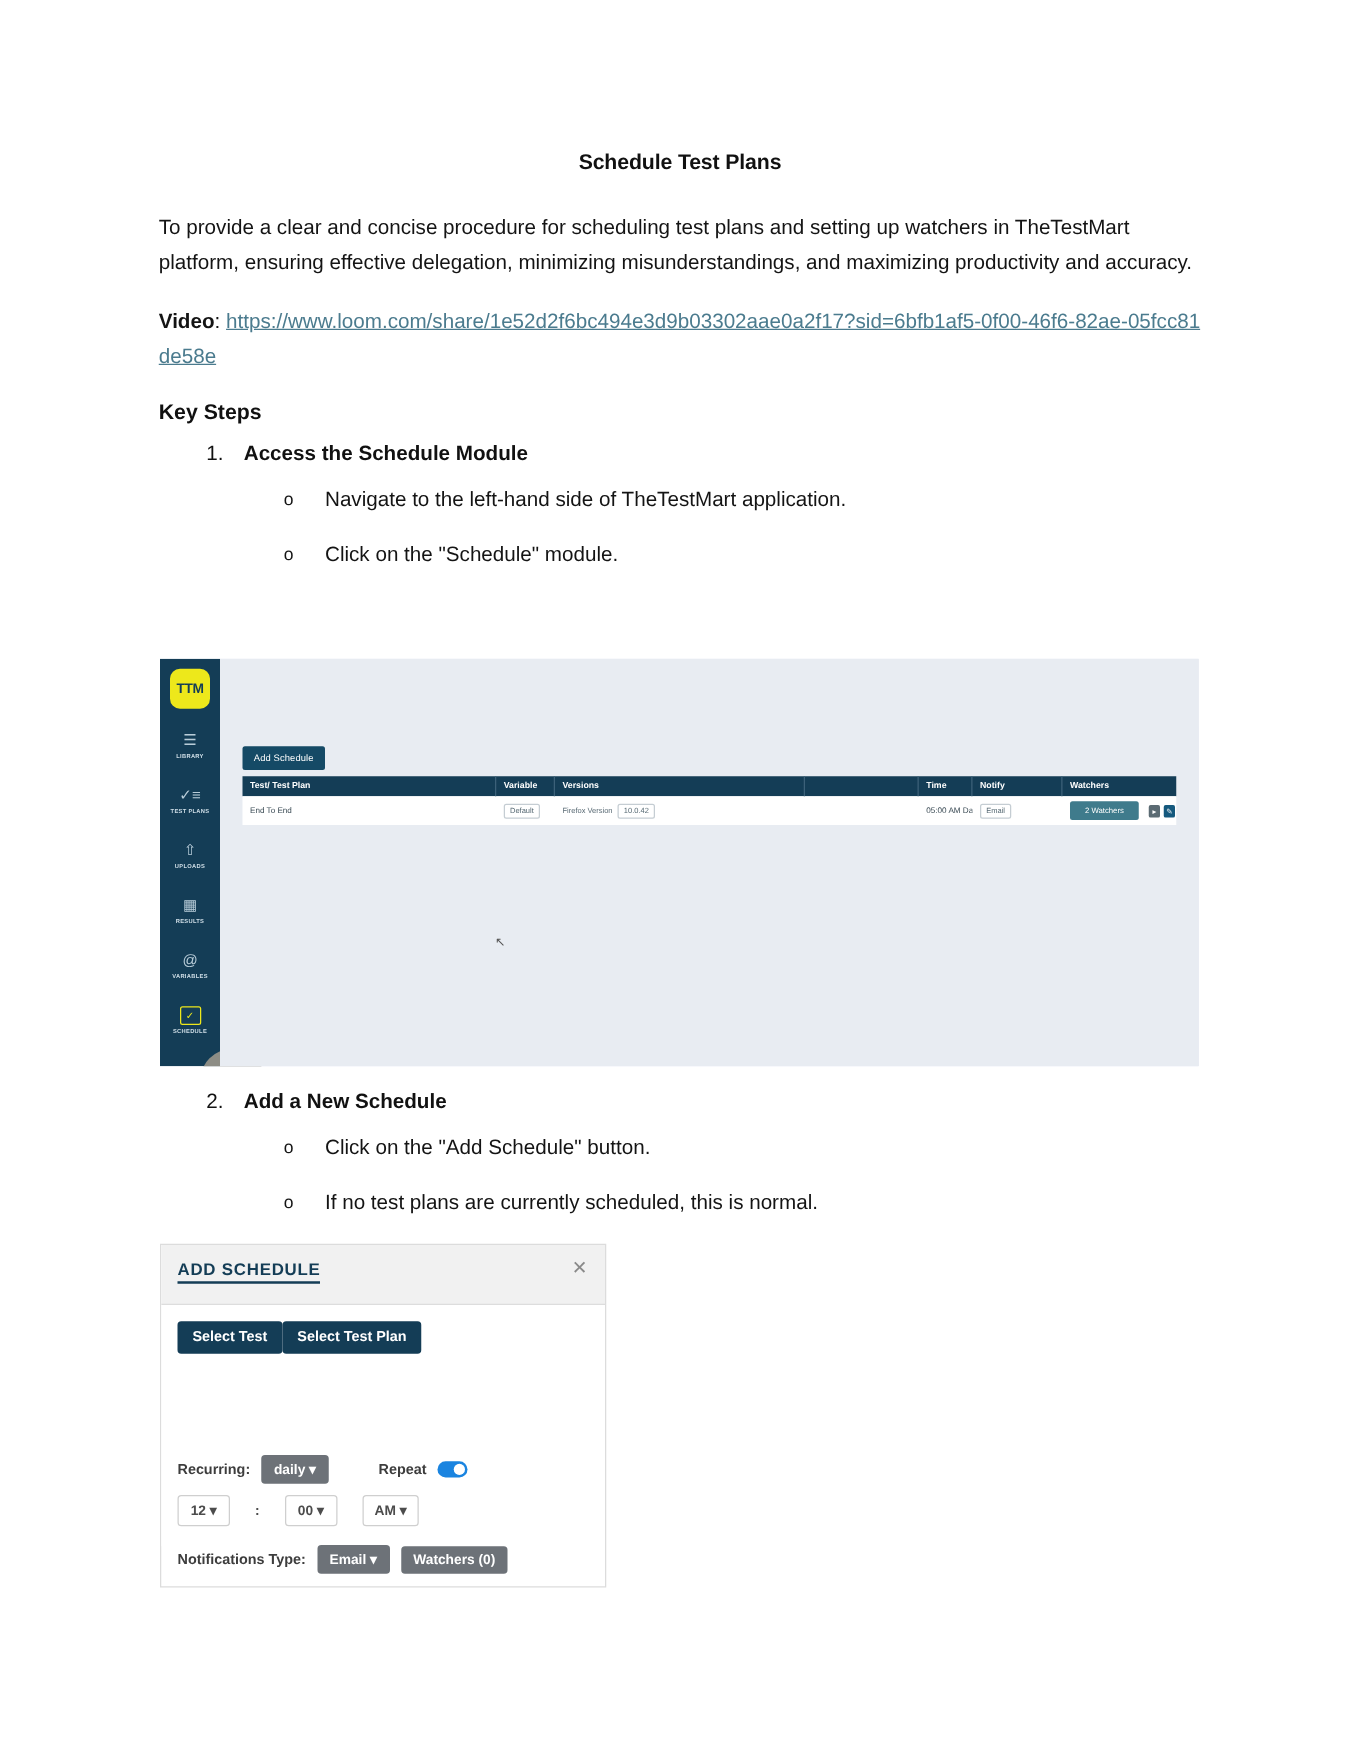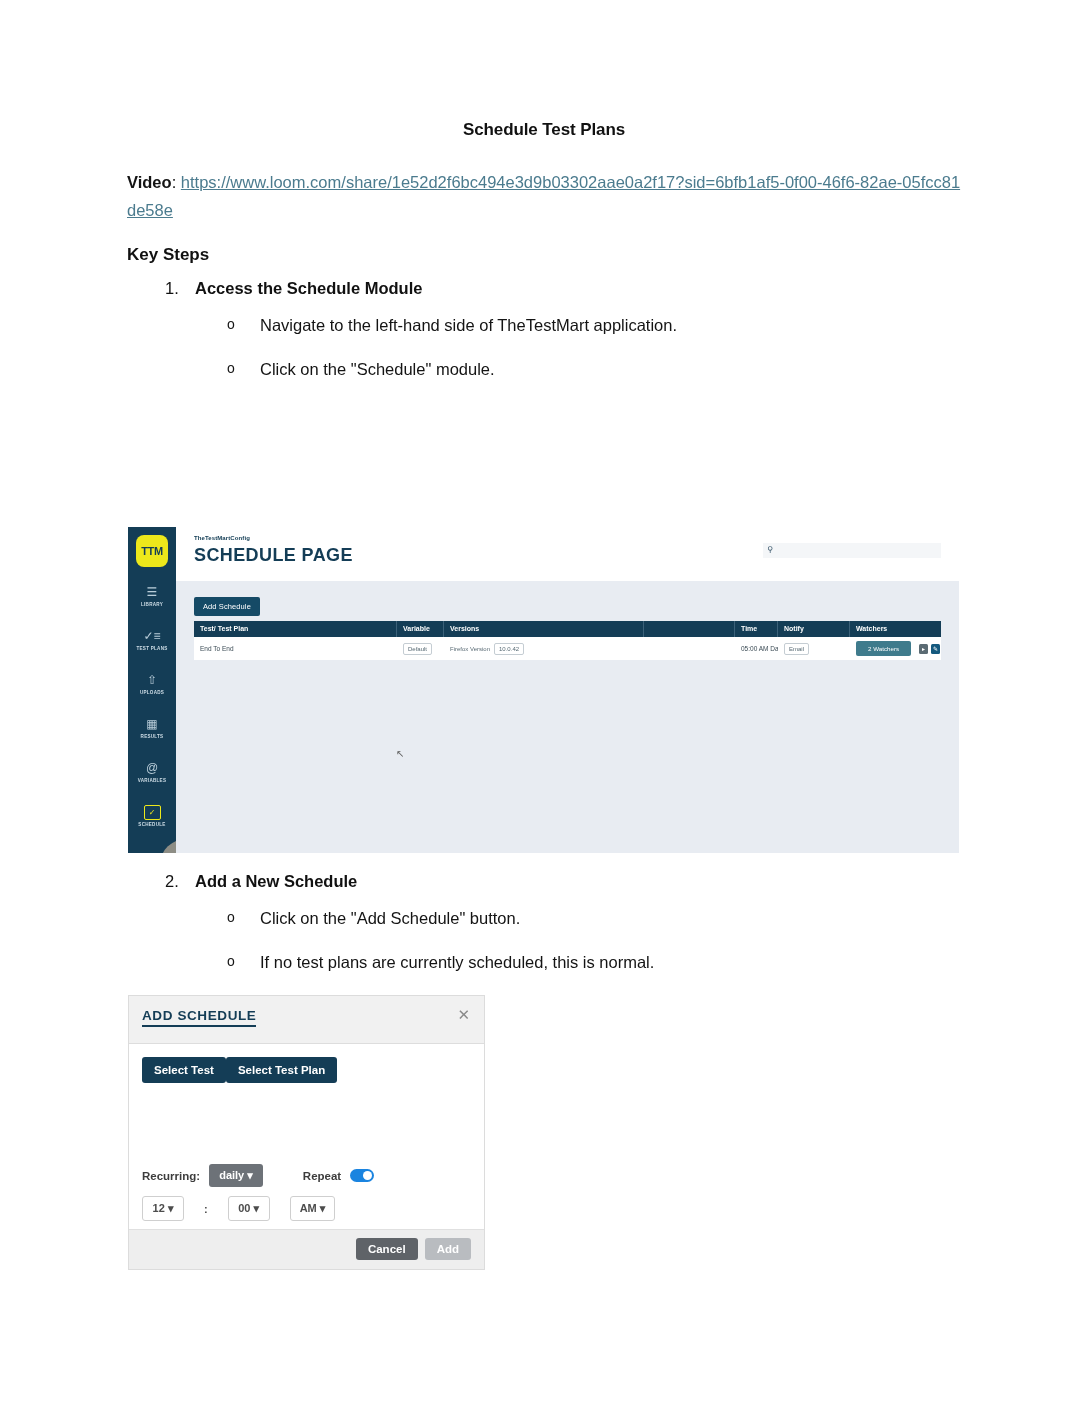--- a/index.html
+++ b/index.html
@@ -513,20 +513,21 @@
 </head>
 <body>
 
 <div class="page">
 
   <div class="doc-body">
 
     <div class="doc-title">Schedule Test Plans</div>
 
 
+    <div class="para">To provide a clear and concise procedure for scheduling test plans and setting up watchers in TheTestMart platform, ensuring effective delegation, minimizing misunderstandings, and maximizing productivity and accuracy.</div>
 
     <div class="video-line">
       <span class="video-label">Video</span><span>:</span>
       <a class="video-link" href="#">https://www.loom.com/share/1e52d2f6bc494e3d9b03302aae0a2f17?sid=6bfb1af5-0f00-46f6-82ae-05fcc81de58e</a>
     </div>
 
     <div class="keysteps-h">Key Steps</div>
 
     <div class="step">
       <span class="step-num">1.</span>
@@ -571,26 +572,20 @@
       </div>
       <div class="s1-navitem active" style="top:278px">
         <span class="s1-navicon">✓</span>
         <span class="s1-navlabel">SCHEDULE</span>
       </div>
     </div>
 
     <div class="s1-avatar"></div>
 
     <div class="s1-main">
-      <div class="s1-header">
-        <div class="s1-breadcrumb">TheTestMartConfig</div>
-        <div class="s1-pagetitle">SCHEDULE PAGE</div>
-        <div class="s1-search"></div>
-        <div class="s1-search-icon">⚲</div>
-      </div>
 
       <div class="s1-content">
         <div class="s1-addbtn">Add Schedule</div>
 
         <div class="s1-table">
           <div class="s1-thead">
             <div class="s1-th c1">Test/ Test Plan</div>
             <div class="s1-th c2">Variable</div>
             <div class="s1-th c3">Versions</div>
             <div class="s1-th c4"></div>
@@ -671,21 +666,15 @@
         <span class="time-select"><span>AM</span> <span>▾</span></span>
       </div>
 
       <div class="s2-notif">
         <span class="lbl-bold">Notifications Type:</span>
         <span class="btn-grey"><span>Email</span> <span>▾</span></span>
         <span class="btn-grey">Watchers (0)</span>
       </div>
     </div>
 
-    <div class="s2-footer">
-      <div class="s2-footer-btns">
-        <span class="btn-cancel">Cancel</span>
-        <span class="btn-add">Add</span>
-      </div>
-    </div>
   </div>
 
 </div>
 
 </body></html>

